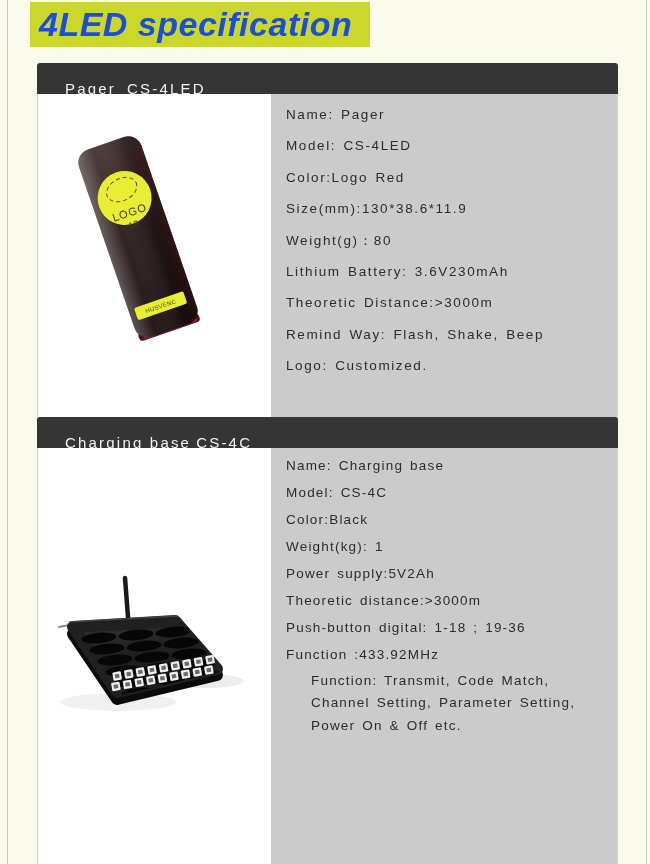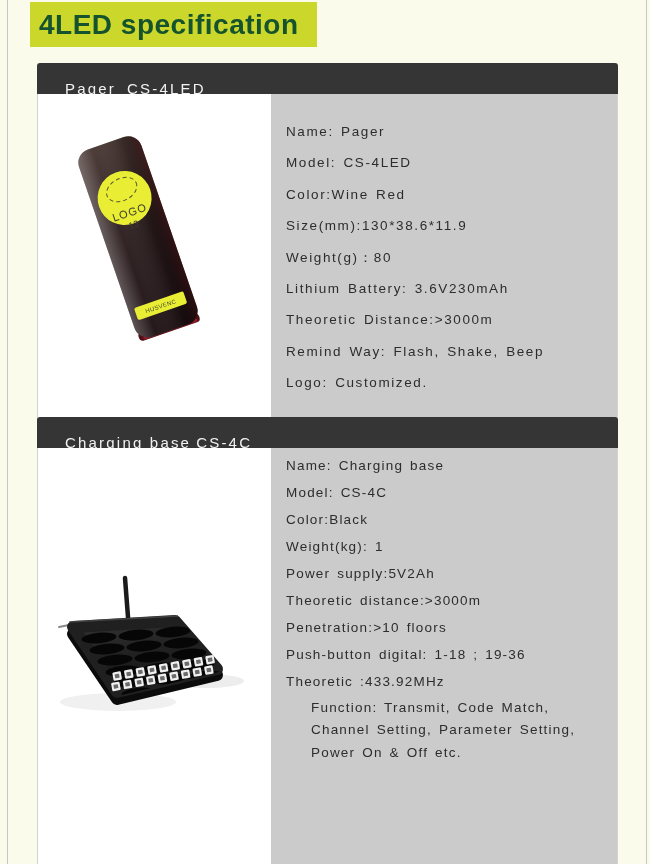--- a/index.html
+++ b/index.html
@@ -14,22 +14,22 @@
   .page-edge.left  { left:7px; }
   .page-edge.right { left:646px; }
 
   .banner {
     position:absolute; left:30px; top:2px; height:45px;
     background:#ccd72b;
     display:inline-flex; align-items:center;
     padding:0 18px 0 9px;
   }
   .banner span {
-    font-size:28px; font-weight:bold; color:#14532d;
-    letter-spacing:0.5px; white-space:nowrap;
+    font-size:34px; font-weight:bold; color:#1d4ed8;
+    letter-spacing:0.5px; white-space:nowrap;font-style:italic;
   }
 
   .card { position:absolute; left:37px; width:581px; }
   .card.first  { top:63px; }
   .card.second { top:417px;border-radius:23px; }
 
   .card-header {
     height:31px; background:#353535; border-radius:3px 3px 0 0;
     display:flex; align-items:center; padding-left:28px;
   }
@@ -43,21 +43,21 @@
     display:flex; background:#ffffff;
     border:1px solid #d3d3d3; border-top:none;
     border-radius:0 0 8px 8px;
     overflow:hidden;
   }
   .card.first  .card-body { height:337px; }
   .card.second .card-body { height:424px; }
 
   .photo-panel { width:233px; min-width:233px; background:#ffffff; }
 
-  .spec-panel { flex:1; background:#cbcbcb; padding:22px 6px 0 15px; }
+  .spec-panel { flex:1; background:#cbcbcb; padding:5px 6px 0 15px; }
   .card.second .spec-panel { padding-top:4px; }
 
   .spec-line {
     font-size:13.5px; color:#2d2d2d;
     letter-spacing:1.6px; word-spacing:2px;
     line-height:31.4px; white-space:nowrap;
   }
   .card.second .spec-line { line-height:27px; letter-spacing:1.2px; }
   .card.second .spec-line.function-line {
     line-height:22.4px; white-space:normal; max-width:318px; margin-top:2px;margin-left:25px;
@@ -110,21 +110,21 @@
           <g>
             <rect x="74" y="209" width="52" height="13" rx="2" fill="#e9ee35"></rect>
             <text x="100" y="218" text-anchor="middle" font-size="6" letter-spacing="0.4" fill="#4a4a30">HUSVENC</text>
           </g>
         </g>
       </svg>
     </div>
     <div class="spec-panel">
       <div class="spec-line">Name: Pager</div>
       <div class="spec-line">Model: CS-4LED</div>
-      <div class="spec-line">Color:Wine Red</div>
+      <div class="spec-line">Color:Logo Red</div>
       <div class="spec-line">Size(mm):130*38.6*11.9</div>
       <div class="spec-line">Weight(g)：80</div>
       <div class="spec-line">Lithium Battery: 3.6V230mAh</div>
       <div class="spec-line">Theoretic Distance:&gt;3000m</div>
       <div class="spec-line">Remind Way: Flash, Shake, Beep</div>
       <div class="spec-line">Logo: Customized.</div>
     </div>
   </div>
 </section>
 
@@ -208,19 +208,18 @@
         </g>
       </svg>
     </div>
     <div class="spec-panel">
       <div class="spec-line">Name: Charging base</div>
       <div class="spec-line">Model: CS-4C</div>
       <div class="spec-line">Color:Black</div>
       <div class="spec-line">Weight(kg): 1</div>
       <div class="spec-line">Power supply:5V2Ah</div>
       <div class="spec-line">Theoretic distance:&gt;3000m</div>
-      <div class="spec-line">Penetration:&gt;10 floors</div>
       <div class="spec-line">Push-button digital: 1-18 ; 19-36</div>
-      <div class="spec-line">Theoretic :433.92MHz</div>
+      <div class="spec-line">Function :433.92MHz</div>
       <div class="spec-line function-line">Function: Transmit, Code Match, Channel Setting, Parameter Setting, Power On &amp; Off etc.</div>
     </div>
   </div>
 </section>
 
 </body></html>

